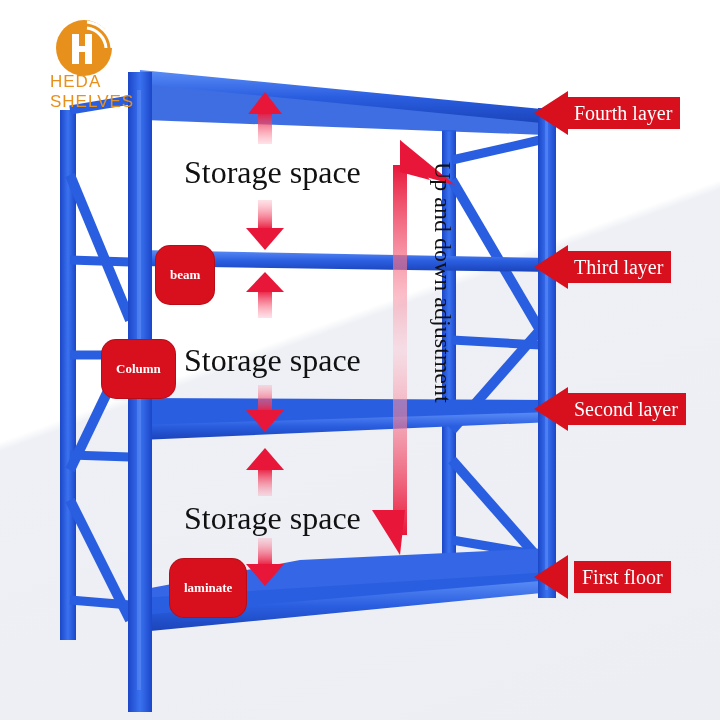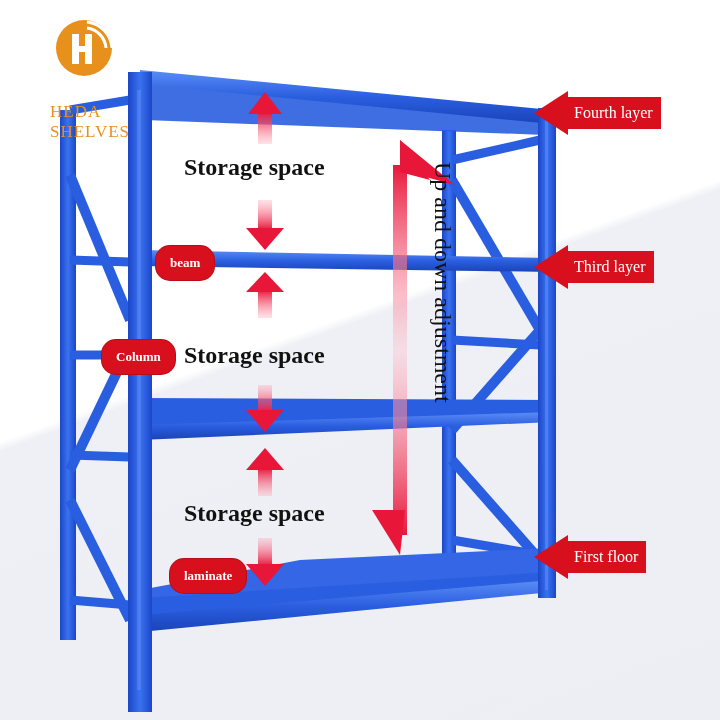--- a/index.html
+++ b/index.html
@@ -4,29 +4,29 @@
 <style>
   html,body{margin:0;padding:0;}
   body{width:720px;height:720px;overflow:hidden;position:relative;
        font-family:"Liberation Serif","DejaVu Serif",serif;
        background:#ffffff;}
   .bg{position:absolute;inset:0;
       background:linear-gradient(160deg,#ffffff 0%,#ffffff 45%,#eef0f5 46%,#eceef4 100%);}
   .stage{position:absolute;inset:0;}
   svg.rack{position:absolute;left:0;top:0;}
   .logo{position:absolute;left:40px;top:8px;width:120px;height:100px;}
-  .logo-text{position:absolute;left:10px;top:94px;font-family:Liberation Serif, serif;
+  .logo-text{position:absolute;left:10px;top:64px;font-family:Liberation Sans, sans-serif;
        font-size:17px;letter-spacing:1px;color:#e8901c;font-weight:normal;}
   .callout{position:absolute;height:34px;display:flex;align-items:center;}
   .callout .arrow{width:0;height:0;border-top:22px solid transparent;border-bottom:22px solid transparent;
        border-right:34px solid #d8101e;margin-right:-2px;}
-  .callout .box{background:#d8101e;color:#fff;font-size:16px;padding:0 8px;height:32px;line-height:32px;white-space:nowrap;}
+  .callout .box{background:#d8101e;color:#fff;font-size:20px;padding:0 8px;height:32px;line-height:32px;white-space:nowrap;}
   .pill{position:absolute;background:#d8101e;color:#fff;font-weight:bold;font-size:13px;
-        border-radius:14px;padding:4px 14px;height:26px;line-height:26px;box-shadow:0 0 0 1px #b80d18;}
-  .storage{position:absolute;font-size:24px;color:#111;white-space:nowrap;font-weight:bold;}
+        border-radius:14px;padding:16px 14px;height:26px;line-height:26px;box-shadow:0 0 0 1px #b80d18;}
+  .storage{position:absolute;font-size:32px;color:#111;white-space:nowrap;}
   .vtext{position:absolute;left:396px;top:160px;font-size:24px;color:#111;
          transform-origin:left top;transform:rotate(90deg) translateY(-28px);white-space:nowrap;}
 </style>
 </head>
 <body>
 
 <div class="bg"></div>
 
 <div class="stage">
 
@@ -135,21 +135,25 @@
   </div>
 
   <div class="callout" style="left:534px;top:96px;">
     <div class="arrow"></div>
     <div class="box">Fourth layer</div>
   </div>
   <div class="callout" style="left:534px;top:250px;">
     <div class="arrow"></div>
     <div class="box">Third layer</div>
   </div>
-  <div class="callout" style="left:534px;top:540px;">
+  <div class="callout" style="left:534px;top:392px;">
+    <div class="arrow"></div>
+    <div class="box">Second layer</div>
+  </div>
+  <div class="callout" style="left:534px;top:560px;gap:8px;">
     <div class="arrow"></div>
     <div class="box">First floor</div>
   </div>
 
   <div class="pill" style="left:156px;top:246px;">beam</div>
   <div class="pill" style="left:102px;top:340px;text-align:center;">Column</div>
   <div class="pill" style="left:170px;top:559px;">laminate</div>
 
   <div class="storage" style="left:184px;top:154px;">Storage space</div>
   <div class="storage" style="left:184px;top:342px;">Storage space</div>

